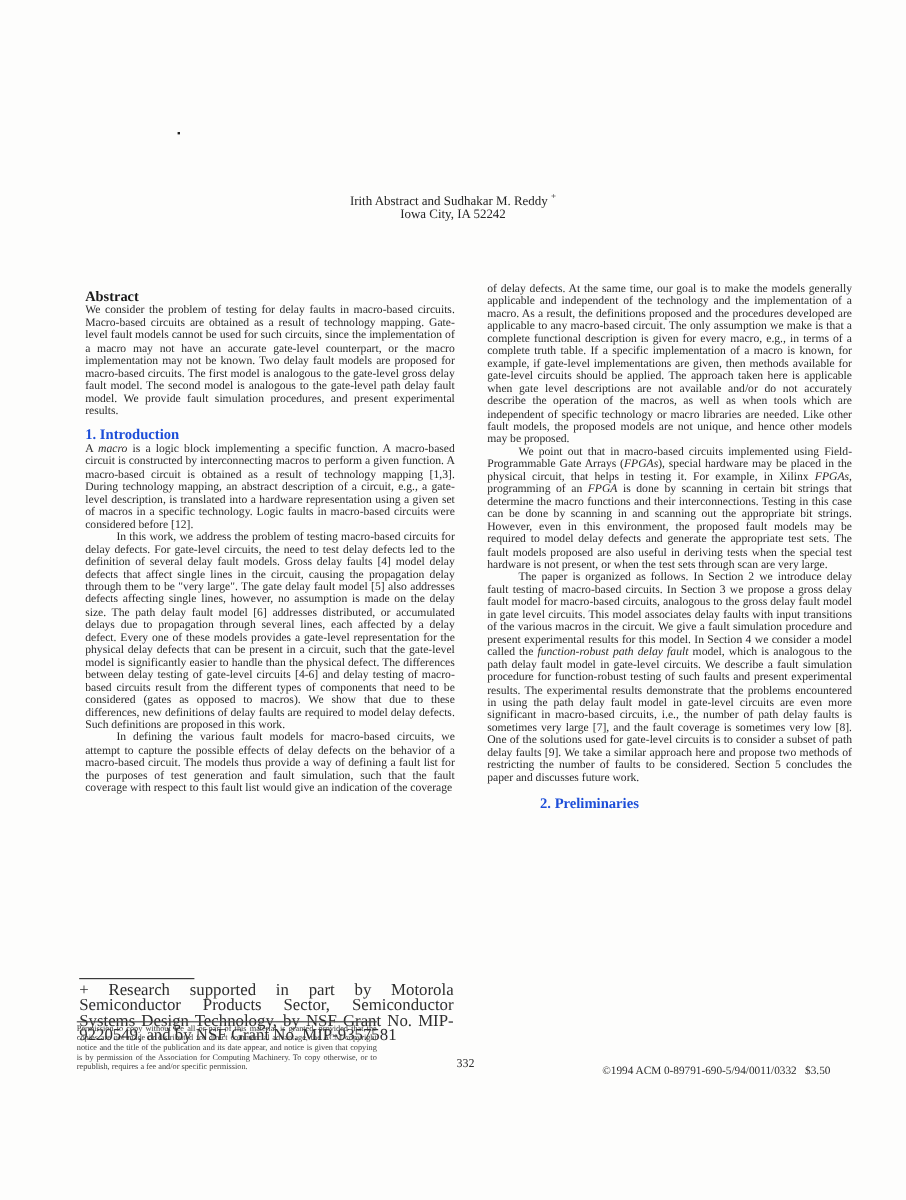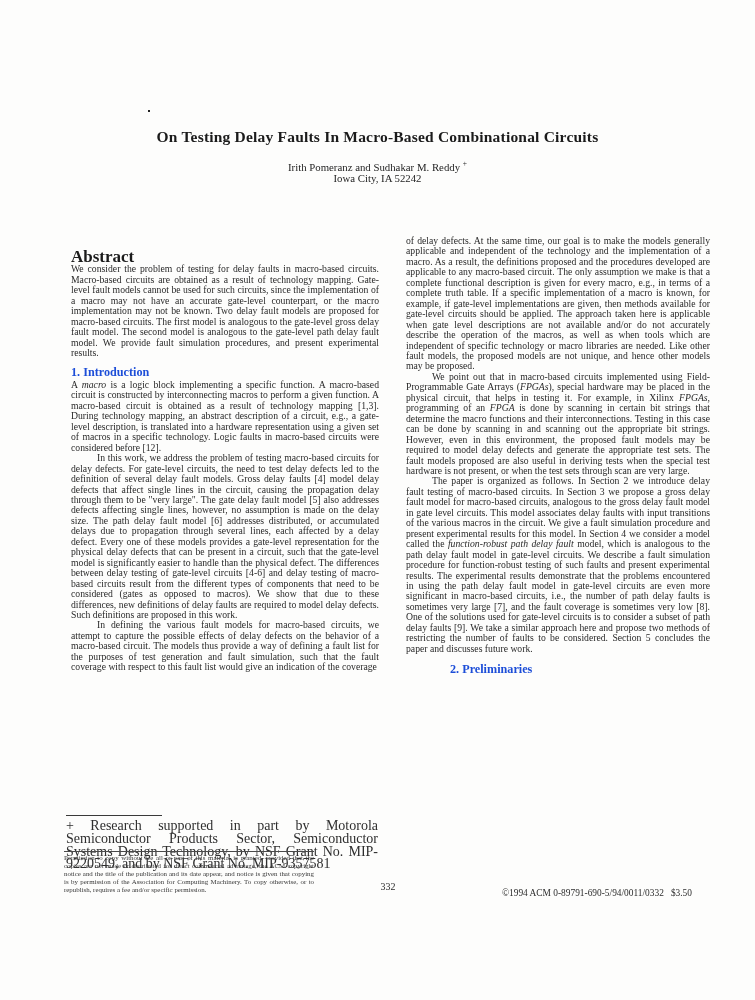--- a/index.html
+++ b/index.html
@@ -44,24 +44,24 @@
     position: absolute;
     top: 236px;
     font-size: 9.7px;
     line-height: 10.45px;
     text-align: justify;
     color: #292929;
   }
   .col-left  { left: 71px;  width: 308px; }
   .col-right { left: 406px; width: 304px; }
   .h-abstract {
-    font-size: 17px;
+    font-size: 12px;
     font-weight: bold;
     color: #1b1b1b;
-    margin: 16px 0 2px 0;
+    margin: 6px 0 2px 0;
   }
   .h-section {
     font-size: 12.2px;
     font-weight: bold;
     color: #1d4ed8;
     margin: 8px 0 3px 0;
   }
   .h-section.first-right { margin-top: 10px; margin-left: 44px; }
   p { margin: 0; }
   p.ind { text-indent: 26px; }
@@ -121,24 +121,23 @@
     background: #222;
   }
 </style>
 </head>
 <body>
 
 <div class="page">
 
   <div class="speck"></div>
 
-  <div class="paper-title">On Testing Delay Faults In Macro-Based Combinational Circuits</div>
 
   <div class="authors-block">
-    <div><span>Irith Pomeranz and Sudhakar M. Reddy</span>&nbsp;<sup>+</sup></div>
+    <div><span>Irith Abstract and Sudhakar M. Reddy</span>&nbsp;<sup>+</sup></div>
     <div>Iowa City, IA 52242</div>
   </div>
 
   <div class="col col-left">
     <div class="h-abstract">Abstract</div>
     <p>We consider the problem of testing for delay faults in macro-based circuits. Macro-based circuits are obtained as a result of technology mapping. Gate-level fault models cannot be used for such circuits, since the implementation of a macro may not have an accurate gate-level counterpart, or the macro implementation may not be known. Two delay fault models are proposed for macro-based circuits. The first model is analogous to the gate-level gross delay fault model. The second model is analogous to the gate-level path delay fault model. We provide fault simulation procedures, and present experimental results.</p>
 
     <div class="h-section">1. Introduction</div>
     <p>A <i>macro</i> is a logic block implementing a specific function. A macro-based circuit is constructed by interconnecting macros to perform a given function. A macro-based circuit is obtained as a result of technology mapping [1,3]. During technology mapping, an abstract description of a circuit, e.g., a gate-level description, is translated into a hardware representation using a given set of macros in a specific technology. Logic faults in macro-based circuits were considered before [12].</p>
     <p class="ind">In this work, we address the problem of testing macro-based circuits for delay defects. For gate-level circuits, the need to test delay defects led to the definition of several delay fault models. Gross delay faults [4] model delay defects that affect single lines in the circuit, causing the propagation delay through them to be "very large". The gate delay fault model [5] also addresses defects affecting single lines, however, no assumption is made on the delay size. The path delay fault model [6] addresses distributed, or accumulated delays due to propagation through several lines, each affected by a delay defect. Every one of these models provides a gate-level representation for the physical delay defects that can be present in a circuit, such that the gate-level model is significantly easier to handle than the physical defect. The differences between delay testing of gate-level circuits [4-6] and delay testing of macro-based circuits result from the different types of components that need to be considered (gates as opposed to macros). We show that due to these differences, new definitions of delay faults are required to model delay defects. Such definitions are proposed in this work.</p>

